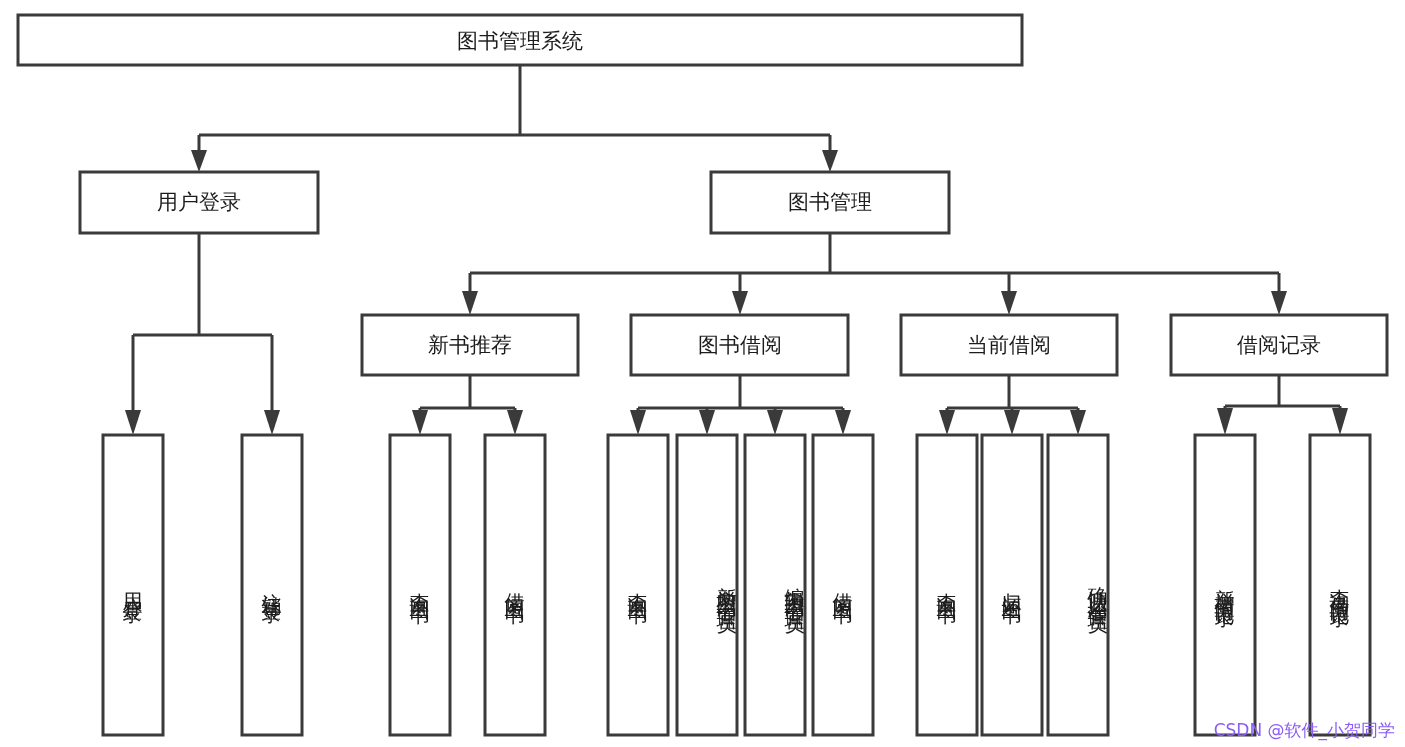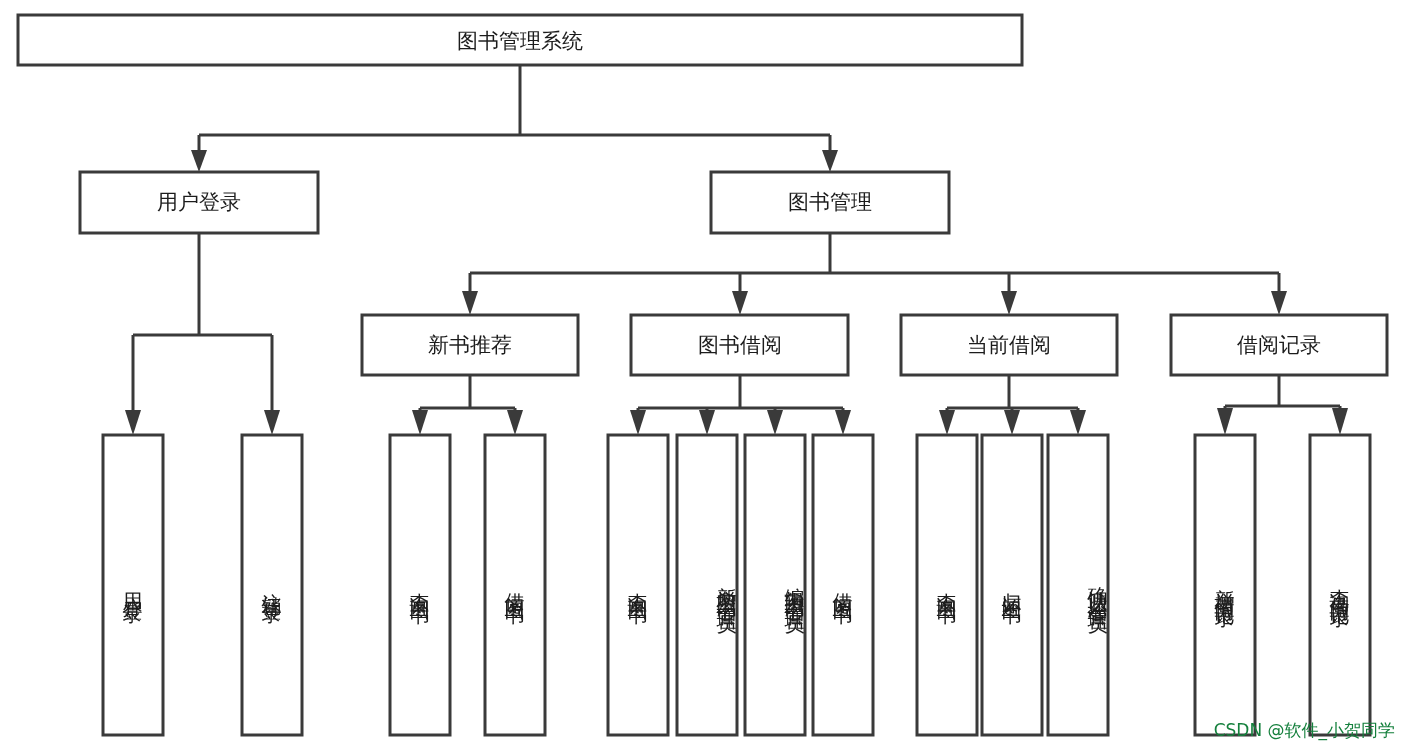--- a/index.html
+++ b/index.html
@@ -60,21 +60,21 @@
     white-space: nowrap;
     text-align: center;
     pointer-events: none;
   }
   .watermark {
     position: absolute;
     right: 10px;
     bottom: 5px;
     font-family: "DejaVu Sans", "Liberation Sans", sans-serif;
     font-size: 17px;
-    color: #15803d;
+    color: #8b5cf6;
     white-space: nowrap;
   }
 </style>
 </head>
 <body>
 
 <div id="diagram-root">
 
   <svg id="tree-svg" viewBox="0 0 1405 747">
     <defs></defs>

